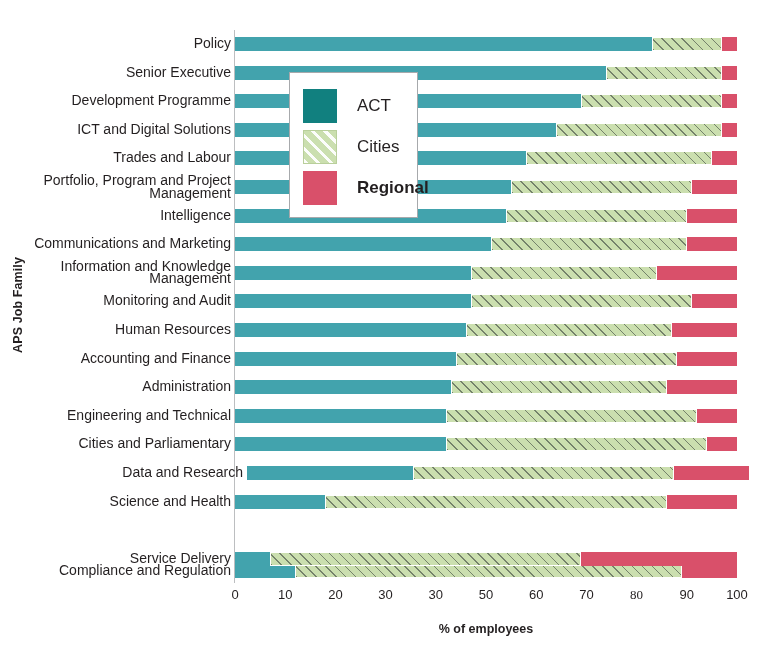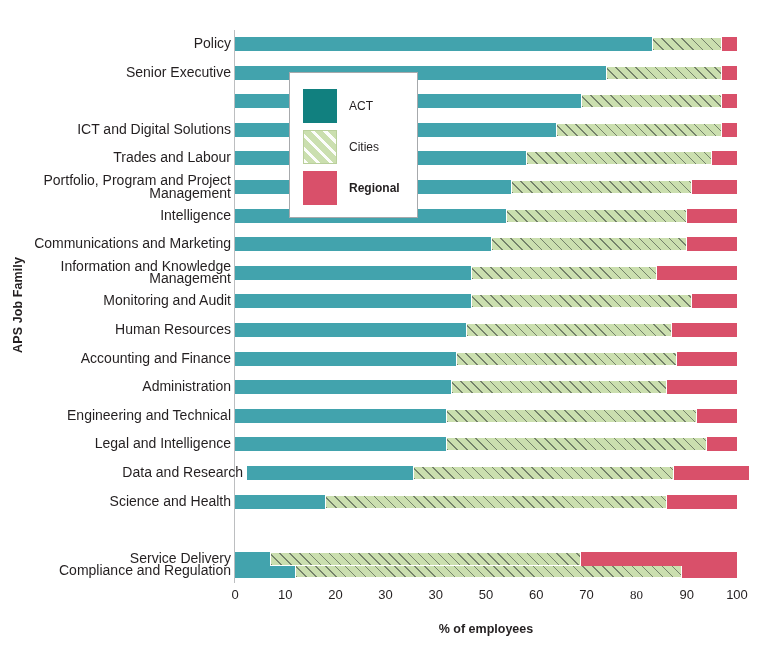--- a/index.html
+++ b/index.html
@@ -154,22 +154,22 @@
     background-image: repeating-linear-gradient(
         45deg,
         rgba(255,255,255,0.95) 0px,
         rgba(255,255,255,0.95) 3px,
         rgba(0,0,0,0) 3px,
         rgba(0,0,0,0) 9px);
     border: 1px solid #b9cf9b;
   }
   .legend-swatch.regional { background: #d9506a; }
   .legend-text {
-    margin-left: 12px;
-    font-size: 12px;
+    margin-left: 20px;
+    font-size: 17px;
     white-space: nowrap;
   }
 </style>
 </head>
 <body>
 
 <div id="chart-root">
 
   <div class="y-axis-title">APS Job Family</div>
 
@@ -183,20 +183,21 @@
           <div class="seg seg-cities" title="Policy — Cities: 14%" style="left: 416.66px; width: 70.28px;"></div>
           <div class="seg seg-regional" title="Policy — Regional: 3%" style="left: 486.94px; width: 15.06px;"></div>
         </div>
         <div class="row" style="top: 35.6px;">
           <div class="cat-label">Senior Executive</div>
           <div class="seg seg-act" title="Senior Executive — ACT: 74%" style="left: 0px; width: 371.48px;"></div>
           <div class="seg seg-cities" title="Senior Executive — Cities: 23%" style="left: 371.48px; width: 115.46px;"></div>
           <div class="seg seg-regional" title="Senior Executive — Regional: 3%" style="left: 486.94px; width: 15.06px;"></div>
         </div>
         <div class="row" style="top: 64.2px;">
+          <div class="cat-label">Development Programme</div>
           <div class="seg seg-act" title="Development Programme — ACT: 69%" style="left: 0px; width: 346.38px;"></div>
           <div class="seg seg-cities" title="Development Programme — Cities: 28%" style="left: 346.38px; width: 140.56px;"></div>
           <div class="seg seg-regional" title="Development Programme — Regional: 3%" style="left: 486.94px; width: 15.06px;"></div>
         </div>
         <div class="row" style="top: 92.8px;">
           <div class="cat-label">ICT and Digital Solutions</div>
           <div class="seg seg-act" title="ICT and Digital Solutions — ACT: 64%" style="left: 0px; width: 321.28px;"></div>
           <div class="seg seg-cities" title="ICT and Digital Solutions — Cities: 33%" style="left: 321.28px; width: 165.66px;"></div>
           <div class="seg seg-regional" title="ICT and Digital Solutions — Regional: 3%" style="left: 486.94px; width: 15.06px;"></div>
         </div>
@@ -254,21 +255,21 @@
           <div class="seg seg-cities" title="Administration — Cities: 43%" style="left: 215.86px; width: 215.86px;"></div>
           <div class="seg seg-regional" title="Administration — Regional: 14%" style="left: 431.72px; width: 70.28px;"></div>
         </div>
         <div class="row" style="top: 378.8px;">
           <div class="cat-label">Engineering and Technical</div>
           <div class="seg seg-act" title="Engineering and Technical — ACT: 42%" style="left: 0px; width: 210.84px;"></div>
           <div class="seg seg-cities" title="Engineering and Technical — Cities: 50%" style="left: 210.84px; width: 251px;"></div>
           <div class="seg seg-regional" title="Engineering and Technical — Regional: 8%" style="left: 461.84px; width: 40.16px;"></div>
         </div>
         <div class="row" style="top: 407.4px;">
-          <div class="cat-label">Legal and Intelligence</div>
+          <div class="cat-label">Cities and Parliamentary</div>
           <div class="seg seg-act" title="Legal and Parliamentary — ACT: 42%" style="left: 0px; width: 210.84px;"></div>
           <div class="seg seg-cities" title="Legal and Parliamentary — Cities: 52%" style="left: 210.84px; width: 261.04px;"></div>
           <div class="seg seg-regional" title="Legal and Parliamentary — Regional: 6%" style="left: 471.88px; width: 30.12px;"></div>
         </div>
         <div class="row" style="top: 436px; margin-left: 12px;">
           <div class="cat-label">Data and Research</div>
           <div class="seg seg-act" title="Data and Research — ACT: 33%" style="left: 0px; width: 165.66px;"></div>
           <div class="seg seg-cities" title="Data and Research — Cities: 52%" style="left: 165.66px; width: 261.04px;"></div>
           <div class="seg seg-regional" title="Data and Research — Regional: 15%" style="left: 426.7px; width: 75.3px;"></div>
         </div>

